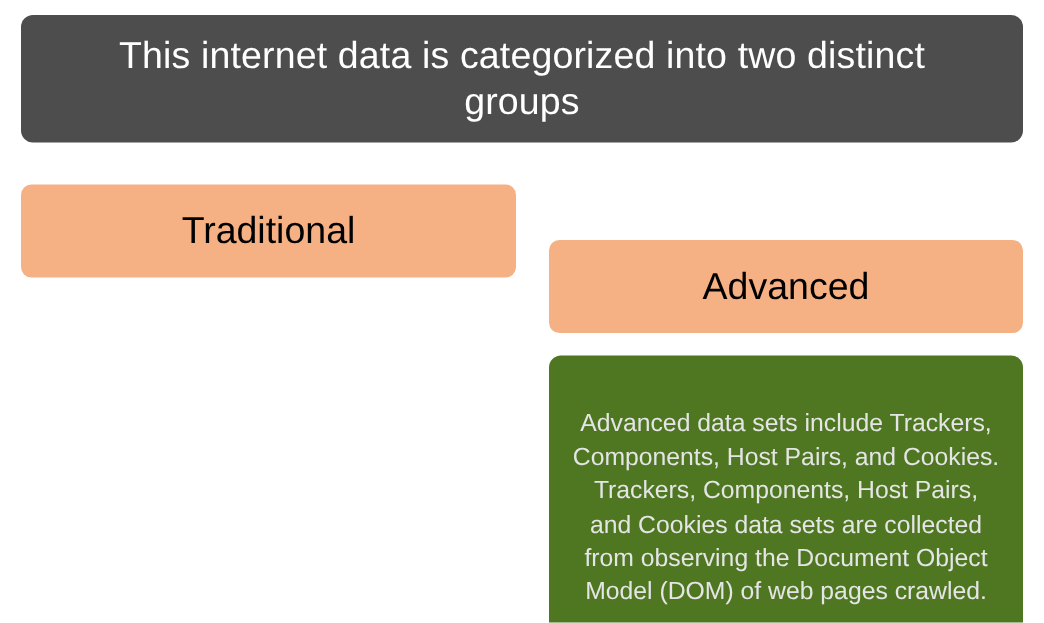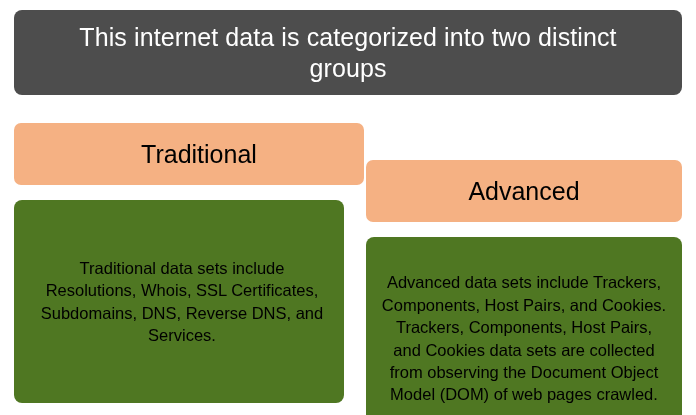--- a/index.html
+++ b/index.html
@@ -60,29 +60,28 @@
     height: 203px;
     background: #4f7722;
     border-radius: 8px;
     display: flex;
     align-items: center;
     justify-content: center;
     box-sizing: border-box;
     padding: 6px 14px;
   }
   .col-body-text {
-    color: #000000;
+    color: #e5e5e5;
     font-size: 16.5px;
     line-height: 1.36;
     text-align: center;
   }
   .left {
     left: 14px;
     width: 330px;
-    padding-left: 20px;
   }
   .right {
     left: 366px;
     width: 316px;
     margin-top: 37px;
   }
 </style>
 </head>
 <body>
 
@@ -93,21 +92,18 @@
   </div>
 
   <div class="col-title left">
     <div class="col-title-text">Traditional</div>
   </div>
 
   <div class="col-title right">
     <div class="col-title-text">Advanced</div>
   </div>
 
-  <div class="col-body left">
-    <div class="col-body-text">Traditional data sets include Resolutions, Whois, SSL Certificates, Subdomains, DNS, Reverse DNS, and Services.</div>
-  </div>
 
   <div class="col-body right">
     <div class="col-body-text">Advanced data sets include Trackers, Components, Host Pairs, and Cookies. Trackers, Components, Host Pairs, and Cookies data sets are collected from observing the Document Object Model (DOM) of web pages crawled.</div>
   </div>
 
 </div>
 
 </body></html>

